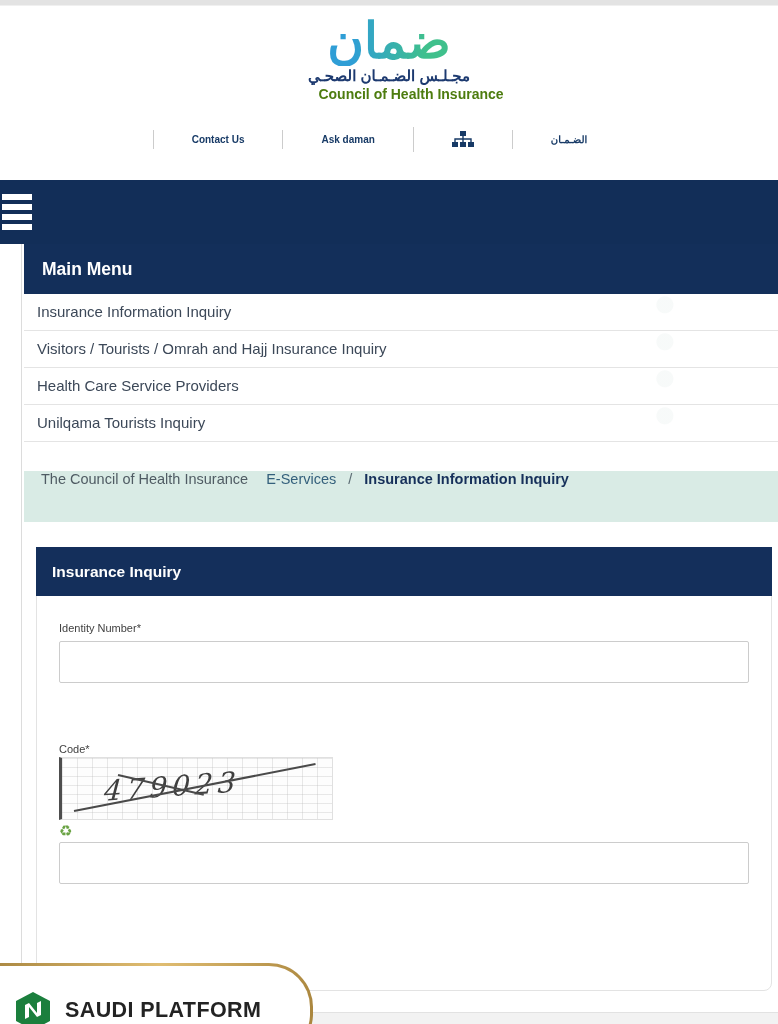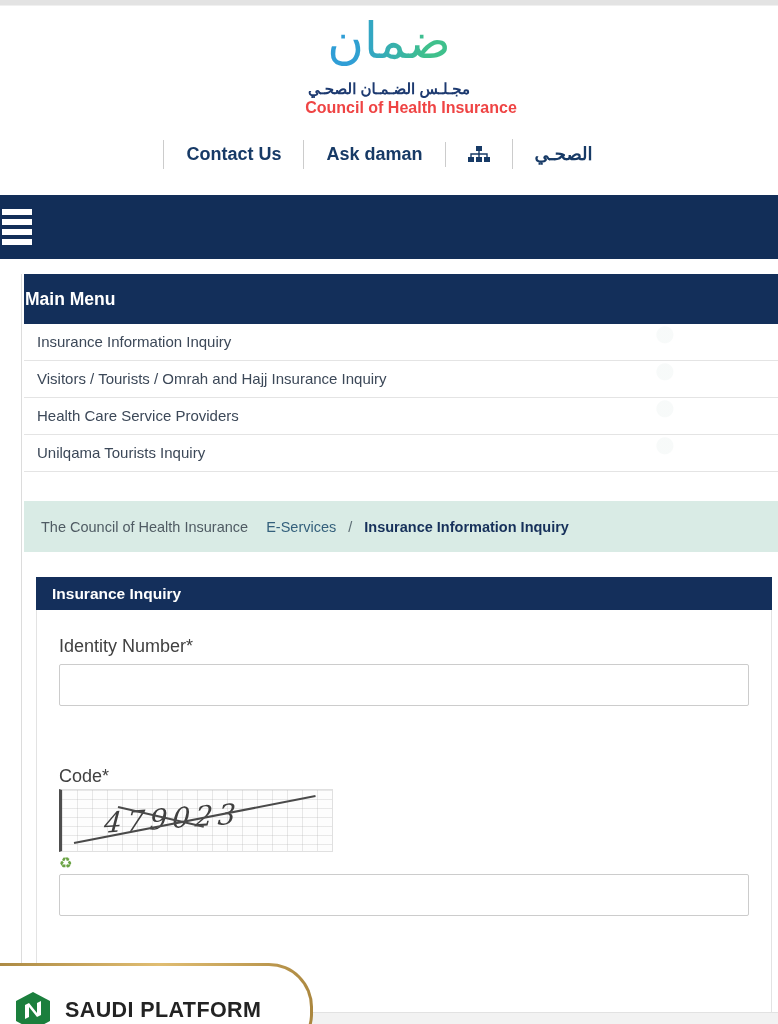--- a/index.html
+++ b/index.html
@@ -9,86 +9,86 @@
     background:#ffffff;
     position:relative;
     overflow:hidden;
   }
   
   .top-strip { height:6px; background:#e3e3e3; border-bottom:1px solid #f0f0f0; }
 
   
   .site-header { text-align:center; padding-top:10px; }
   .logo-ar {
-    font-size:50px; font-weight:normal; line-height:1.0;
+    font-size:50px; font-weight:bold; line-height:1.0;
     background:linear-gradient(90deg,#2f9ed6 20%,#3fc08c 80%);
     -webkit-background-clip:text; background-clip:text;
     -webkit-text-fill-color:transparent; color:transparent;
     display:inline-block;
   }
-  .logo-sub-ar { color:#1d3a70; font-size:15px; font-weight:bold; margin-top:14px; }
-  .logo-sub-en { color:#ef4444; font-size:16px; font-weight:bold; margin-top:1px;margin-left:44px; }
+  .logo-sub-ar { color:#1d3a70; font-size:15px; font-weight:bold; margin-top:1px; }
+  .logo-sub-en { color:#4d7c0f; font-size:14px; font-weight:bold; margin-top:1px;margin-left:44px; }
 
   
   .top-nav { display:flex; justify-content:center; align-items:center; margin-top:22px; height:30px; }
   .top-nav .nav-item {
-    color:#173a66; font-weight:bold; font-size:18px; text-decoration:none;
-    padding:4px 22px; border-left:1px solid #cccccc; display:flex; align-items:center; cursor:pointer;
+    color:#173a66; font-weight:bold; font-size:10px; text-decoration:none;
+    padding:4px 38px; border-left:1px solid #cccccc; display:flex; align-items:center; cursor:pointer;
   }
   .top-nav .nav-item:first-child { border-left:1px solid #cccccc; }
   .sitemap-svg { display:block; }
 
   
   .navy-bar { margin-top:26px; height:64px; background:#122e58; position:relative; }
   .hamburger { position:absolute; left:2px; top:14px; width:30px; cursor:pointer; }
   .hamburger .bar { height:6px; background:#ffffff; margin-bottom:4px; }
   .hamburger .bar:last-child { margin-bottom:0; }
 
   
   .content { margin-left:21px; border-left:1px solid #dcdcdc; padding-left:2px; padding-bottom:20px; min-height:770px; }
 
   
   .menu-header {
-    margin-top:15px; height:50px; background:#132f5a; color:#ffffff;
-    display:flex; align-items:center; padding-left:1px;
+    height:50px; background:#132f5a; color:#ffffff;
+    display:flex; align-items:center; padding-left:18px;
     font-size:17.5px; font-weight:bold;
   }
   .menu-list { list-style:none; }
   .menu-list li {
     height:37px; line-height:36px; padding-left:13px;
     font-size:15px; color:#3c4858;
     border-bottom:1px solid #e4e4e4; cursor:pointer;
     background:
       radial-gradient(circle at 85% 30%, rgba(180,205,200,0.10) 0 8px, transparent 9px);
   }
 
   
   .breadcrumb {
     margin-top:29px; height:51px; background:#d9ebe5;
-    display:flex; align-items:center; padding-left:17px; font-size:14.5px;
+    display:flex; padding-left:17px; font-size:14.5px;
   }
   .crumb-root { color:#4f5b63; cursor:pointer; }
   .crumb-section { color:#34607c; margin-left:18px; cursor:pointer; }
   .crumb-sep { color:#5a6a72; margin:0 12px; }
   .crumb-current { color:#16305a; font-weight:bold; }
 
   
   .card {
     margin:25px 6px 0 12px;
     border:1px solid #e3e3e3; border-radius:0 0 8px 8px;
     background:#ffffff; height:444px; position:relative;
   }
   .card-header {
-    height:33px; background:#142f5b; color:#ffffff;
+    height:49px; background:#142f5b; color:#ffffff;
     display:flex; align-items:center; padding-left:16px;
     font-size:15.5px; font-weight:bold;
     margin:-1px -1px 0 -1px;
   }
   .card-body { padding:26px 22px 0 22px; }
-  .field-label { font-size:18px; color:#414141; }
+  .field-label { font-size:11px; color:#414141; }
   .text-input {
     width:690px; height:42px; border:1px solid #cccccc; border-radius:2px;
     margin-top:7px; font-size:15px; padding:0 10px; color:#333; background:#fff;
   }
   .code-block { margin-top:60px; }
 
   
   .captcha {
     width:274px; height:63px; margin-top:2px; position:relative;
     border:1px solid #e0e0e0; border-left:3px solid #4d4d4d;
@@ -142,21 +142,21 @@
       <span>
         <svg class="sitemap-svg" width="22" height="17" viewBox="0 0 22 17">
           <rect x="8" y="0" width="6" height="5" fill="#173a66"></rect>
           <rect x="0" y="11" width="6" height="5" fill="#173a66"></rect>
           <rect x="8" y="11" width="6" height="5" fill="#173a66"></rect>
           <rect x="16" y="11" width="6" height="5" fill="#173a66"></rect>
           <path d="M11 5 v3 M3 11 v-3 h16 v3 M11 8 v3" stroke="#173a66" stroke-width="1.4" fill="none"></path>
         </svg>
       </span>
     </a>
-    <a class="nav-item">الصحـي</a>
+    <a class="nav-item">الضـمـان</a>
   </nav>
 </div>
 
 <div class="navy-bar">
   <div class="hamburger">
     <div class="bar"></div>
       <div class="bar"></div>
       <div class="bar"></div>
       <div class="bar"></div>
   </div>

